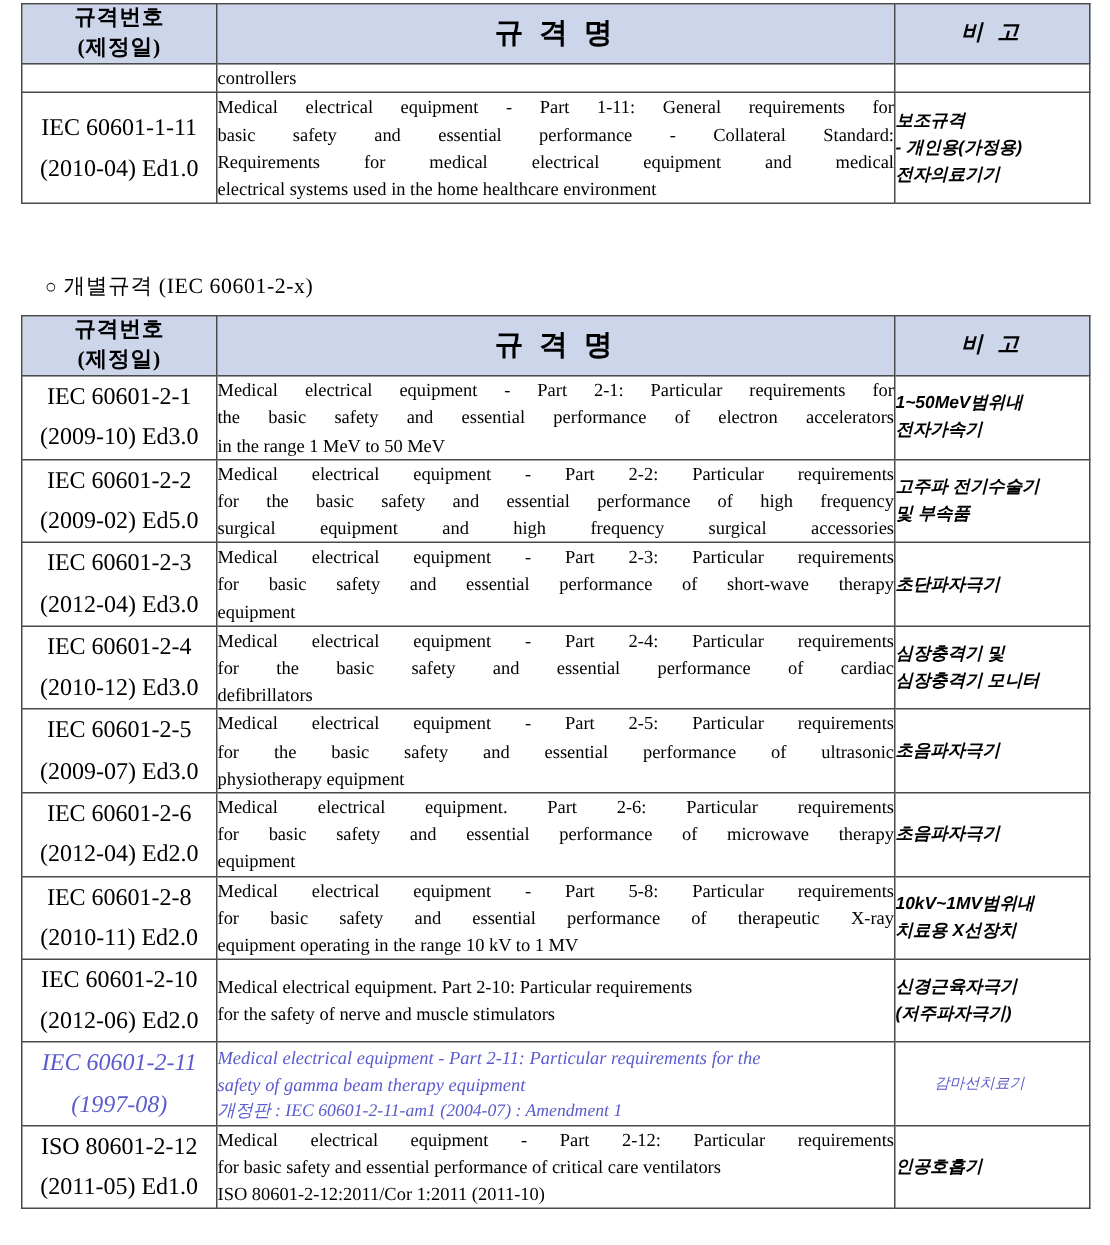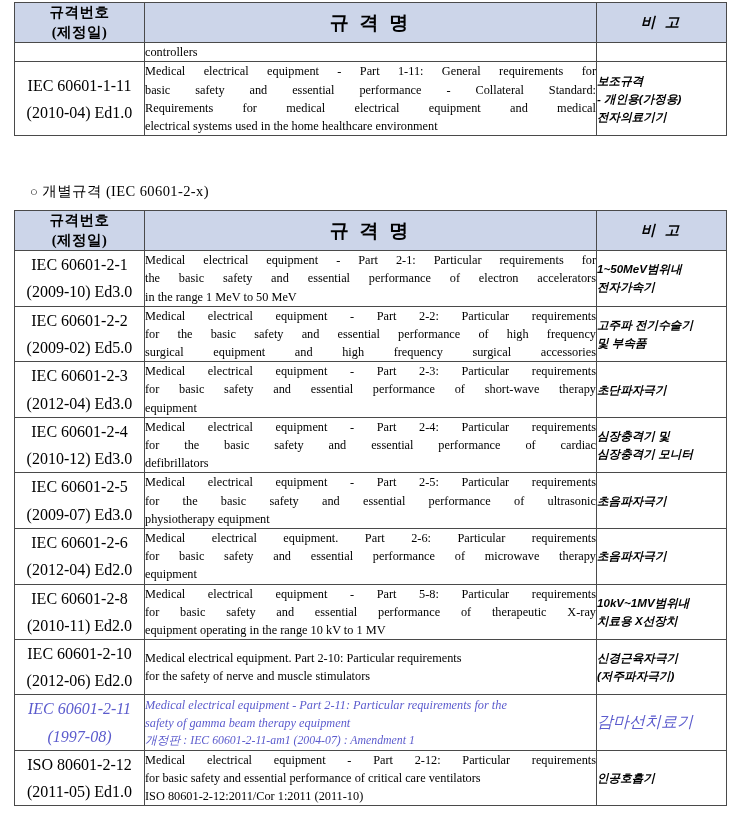--- a/index.html
+++ b/index.html
@@ -97,21 +97,22 @@
     color: #5b5bcd;
   }
   tr.revised td.num,
   tr.revised td.name,
   tr.revised td.rem {
     font-style: italic;
     font-weight: normal;
   }
   tr.revised td.rem {
     font-family: "Liberation Serif", "DejaVu Serif", serif;
-    font-size: 16px;
+    font-size: 10px;
+    padding-left: 26px;
   }
   tr.revised td.name .amend {
     display: block;
     font-size: 11.8px;
   }
 
   
   .section-heading {
     margin: 0;
     padding: 0;

